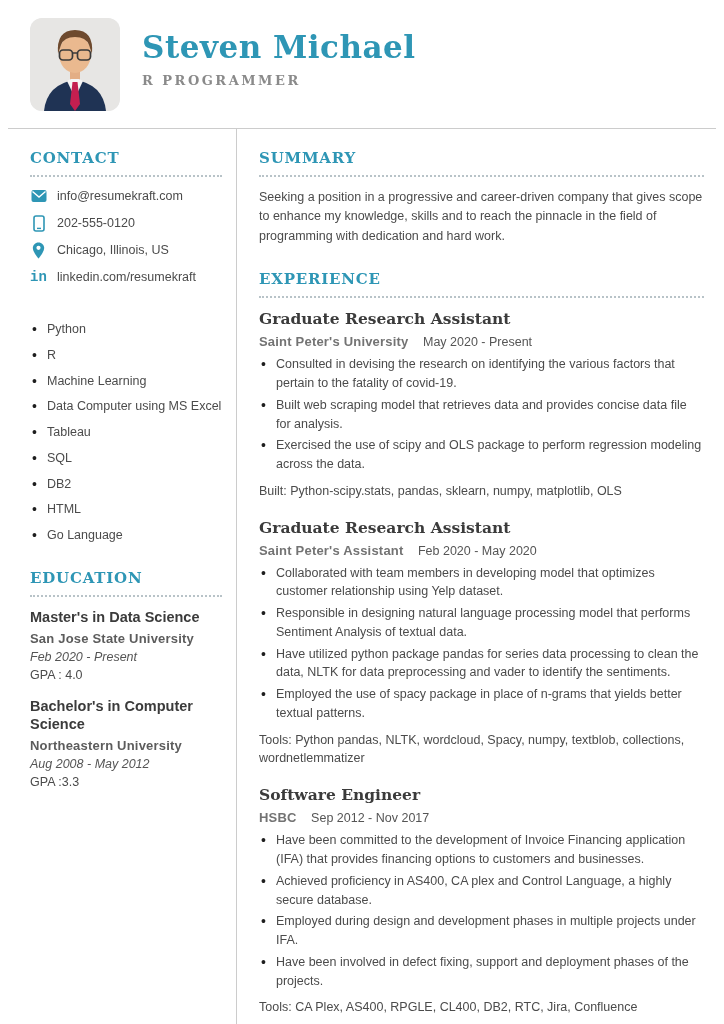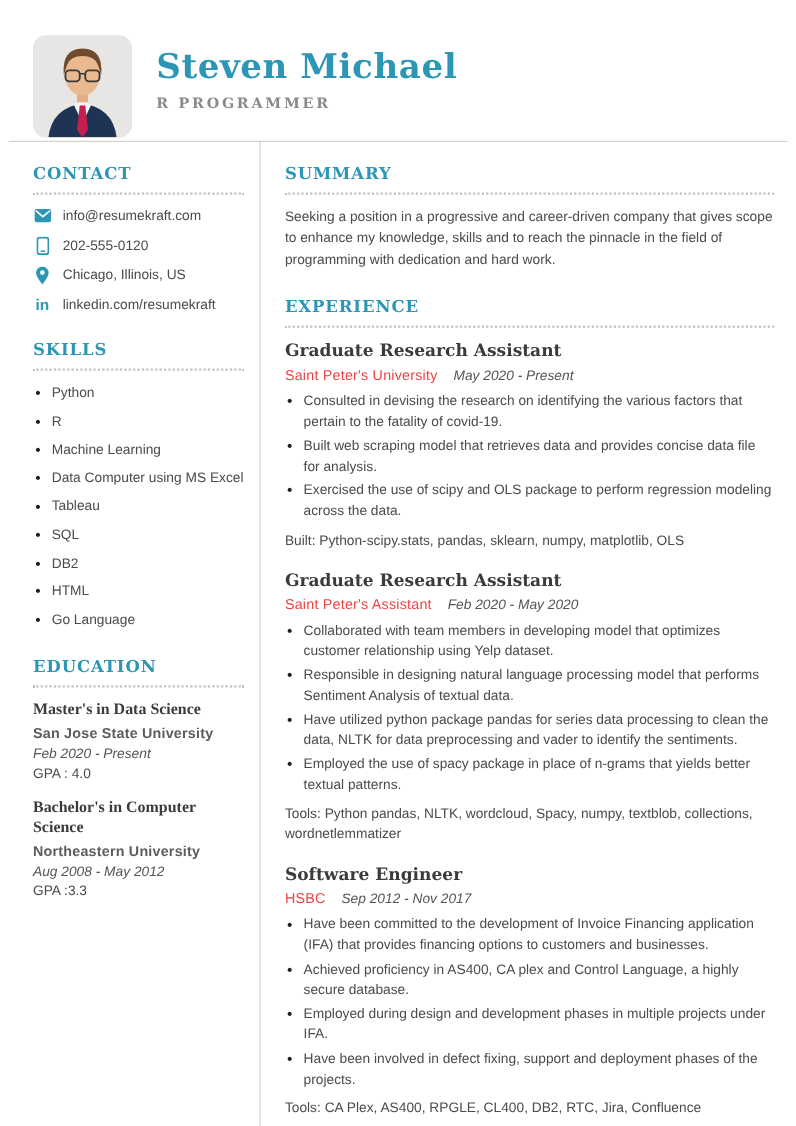--- a/index.html
+++ b/index.html
@@ -11,21 +11,21 @@
     --dot:#b8c3c8;
   }
   *{box-sizing:border-box;}
   html,body{margin:0;padding:0;background:#ffffff;}
   .page{
     width:724px;height:1024px;margin:0 auto;background:#fff;
     font-family:"Liberation Sans",sans-serif;color:var(--text);
     overflow:hidden;position:relative;
   }
   
-  .header{display:flex;align-items:flex-start;padding:32px 30px 10px 30px;height:128px;}
+  .header{display:flex;align-items:flex-start;padding:18px 30px 10px 30px;height:128px;}
   .photo{width:90px;height:93px;border-radius:12px;overflow:hidden;flex:0 0 auto;background:#e9e9e9;}
   .photo svg{display:block;width:100%;height:100%;}
   .header-text{padding:12px 0 0 22px;}
   .name{
     font-family:"DejaVu Serif",serif;font-weight:700;font-size:31px;line-height:1.1;
     color:var(--accent);margin:0;letter-spacing:0.5px;
   }
   .subtitle{
     font-family:"DejaVu Serif",serif;font-weight:700;font-size:13px;color:var(--muted);
     letter-spacing:2.5px;margin-top:9px;
@@ -42,43 +42,43 @@
     font-family:"DejaVu Serif",serif;font-weight:700;font-size:15px;color:var(--accent);
     letter-spacing:0.8px;margin:0 0 0 0;padding-bottom:8px;
     border-bottom:2px dotted var(--dot);
   }
   section{margin-bottom:24px;}
   .sec-body{padding-top:11px;}
   
   .contact-item{display:flex;align-items:center;margin-bottom:11px;font-size:12.5px;}
   .cicon{width:17px;height:16px;flex:0 0 auto;margin-right:10px;color:var(--accent);display:flex;align-items:center;justify-content:center;}
   .cicon svg{display:block;}
-  .in-glyph{font-weight:800;font-size:14px;color:var(--accent);line-height:1;font-family:Liberation Sans, sans-serif;}
+  .in-glyph{font-weight:800;font-size:14px;color:var(--accent);line-height:1;font-family:Liberation Mono, monospace;}
   
   ul.blist{list-style:none;margin:0;padding:0;}
   ul.blist li{
     position:relative;padding-left:17px;font-size:12.5px;line-height:1.5;margin-bottom:7px;
   }
   ul.blist li::before{
     content:"\2022";position:absolute;left:2px;top:-1px;color:#1e1e1e;font-size:14px;
   }
   .right ul.blist li{margin-bottom:3px;}
   
   .edu{margin-bottom:15px;}
-  .edu-degree{font-family:Liberation Serif, serif;font-weight:700;font-size:14.5px;color:var(--dark);line-height:1.3;}
+  .edu-degree{font-family:Liberation Sans, sans-serif;font-weight:700;font-size:14.5px;color:var(--dark);line-height:1.3;}
   .edu-school{font-weight:700;color:#5c5c5c;font-size:13px;margin-top:4px;letter-spacing:0.2px;}
   .edu-dates{font-style:italic;font-size:12.5px;margin-top:4px;color:#555;}
   .edu-gpa{font-size:12.5px;margin-top:4px;}
   
   .summary-text{font-size:12.5px;line-height:1.55;margin:0;}
   .job{margin-bottom:17px;}
   .job-title{font-family:"DejaVu Serif",serif;font-weight:700;font-size:15.5px;color:var(--dark);line-height:1.3;}
   .job-meta{margin:3px 0 5px 0;}
-  .job-company{font-weight:400;color:#ef4444;font-size:13px;letter-spacing:0.2px;}
-  .job-dates{font-style:italic;font-size:12.5px;color:#555;margin-left:10px;}
+  .job-company{font-weight:700;color:#737373;font-size:13px;letter-spacing:0.2px;}
+  .job-dates{font-size:12.5px;color:#555;margin-left:10px;}
   .tools{font-size:12.5px;line-height:1.5;margin-top:8px;}
 </style>
 </head>
 <body>
 
 <div class="page">
 
   <div class="header">
     <div class="photo">
       <svg viewBox="0 0 90 93" xmlns="http://www.w3.org/2000/svg">
@@ -137,21 +137,20 @@
           <div class="contact-item">
             <span class="cicon">
                 <span class="in-glyph">in</span>
               </span>
             <span>linkedin.com/resumekraft</span>
           </div>
         </div>
       </section>
 
       <section>
-        <h2 class="sec">SKILLS</h2>
         <div class="sec-body">
           <ul class="blist">
             <li>Python</li>
             <li>R</li>
             <li>Machine Learning</li>
             <li>Data Computer using MS Excel</li>
             <li>Tableau</li>
             <li>SQL</li>
             <li>DB2</li>
             <li>HTML</li>

